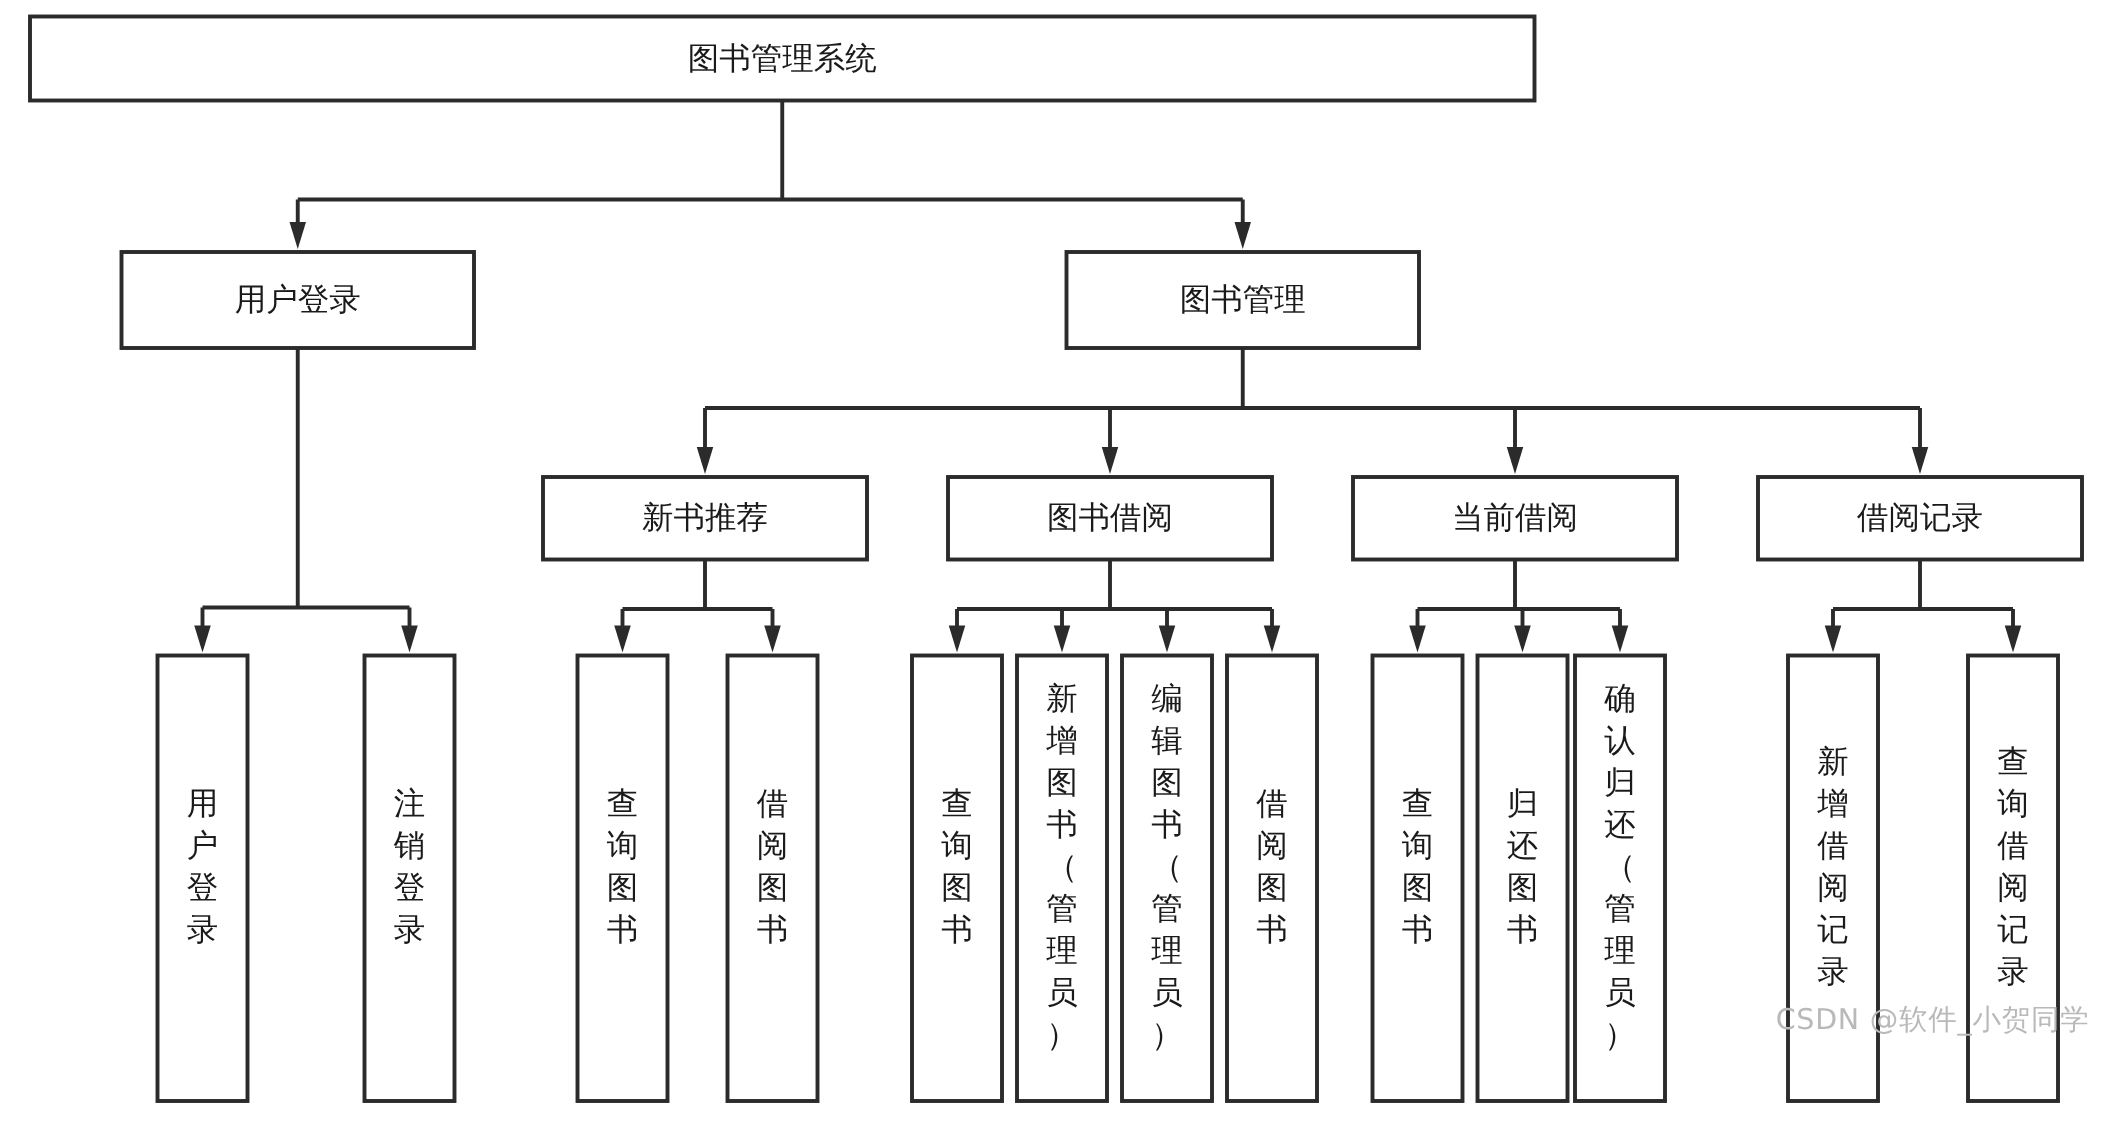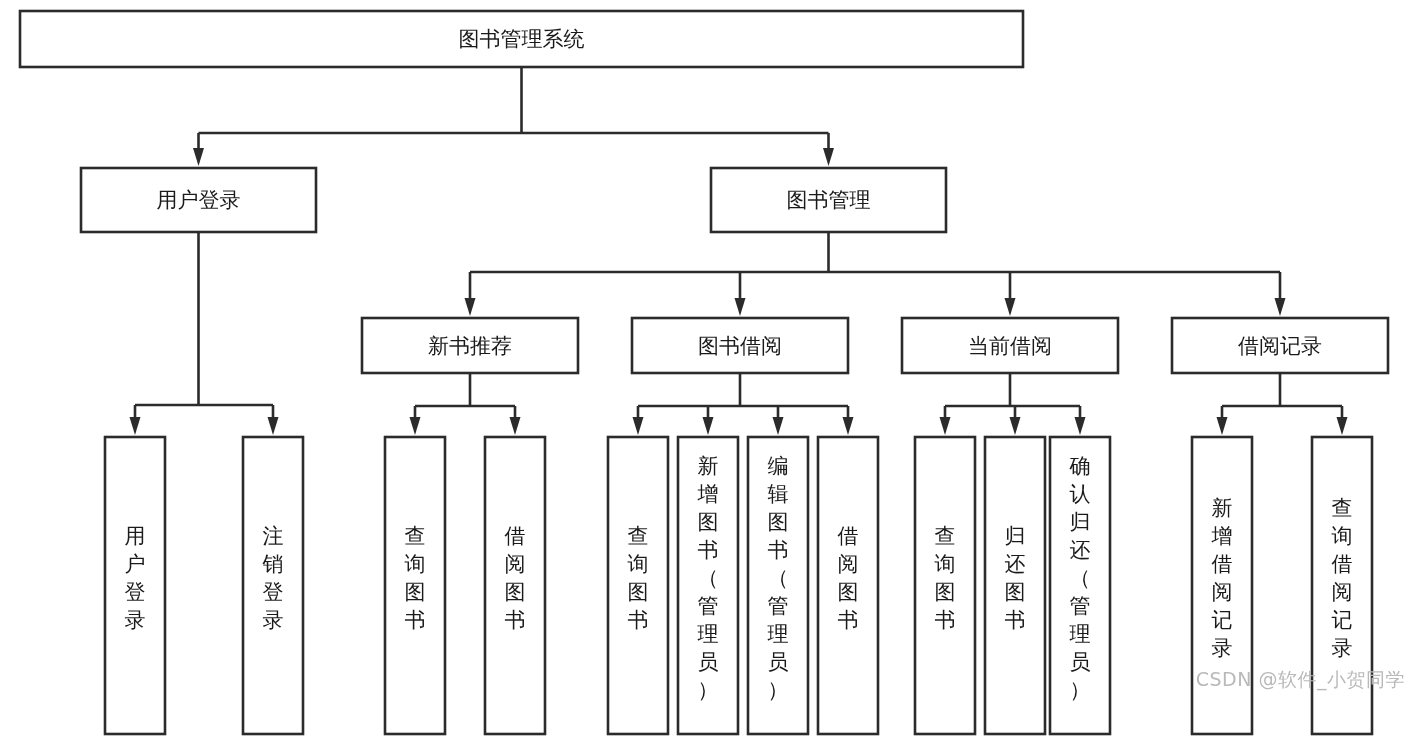--- a/index.html
+++ b/index.html
@@ -49,21 +49,21 @@
     stroke-width: 2.6;
     fill: none;
     stroke-linecap: butt;
   }
   .arrow-head {
     fill: #2b2b2b;
     stroke: none;
   }
   .watermark {
     position: absolute;
-    right: 0;
+    right: 12px;
     bottom: 6px;
     font-family: "DejaVu Sans", "Liberation Sans", sans-serif;
     font-size: 19px;
     color: #b9b9b9;
     white-space: nowrap;
     letter-spacing: 0.5px;
     pointer-events: none;
   }
 </style>
 </head>

